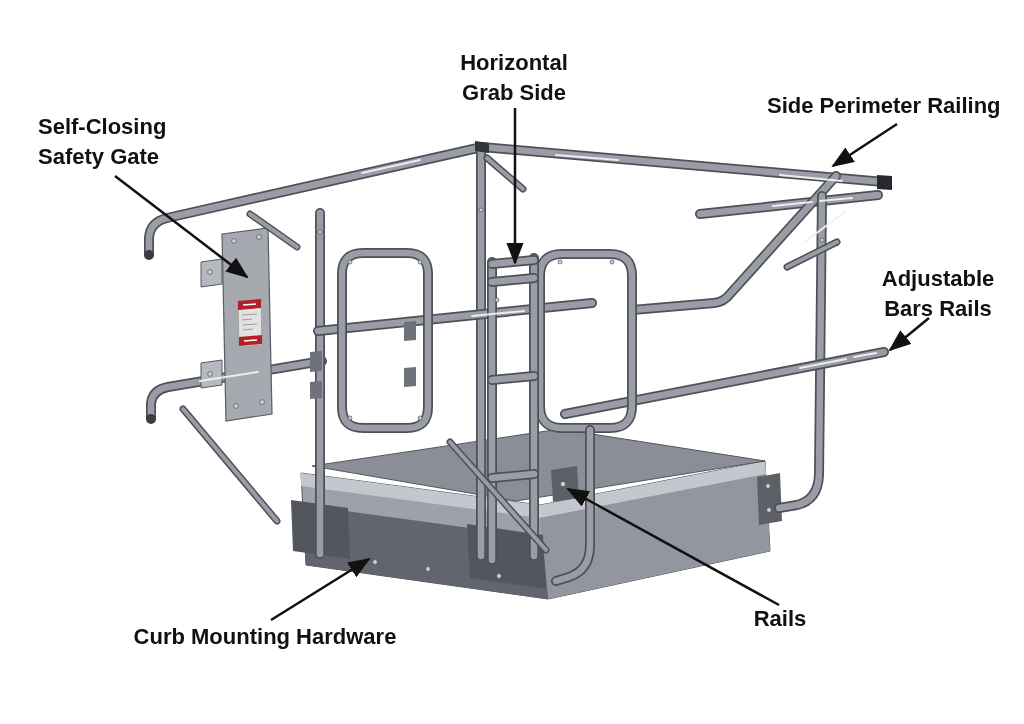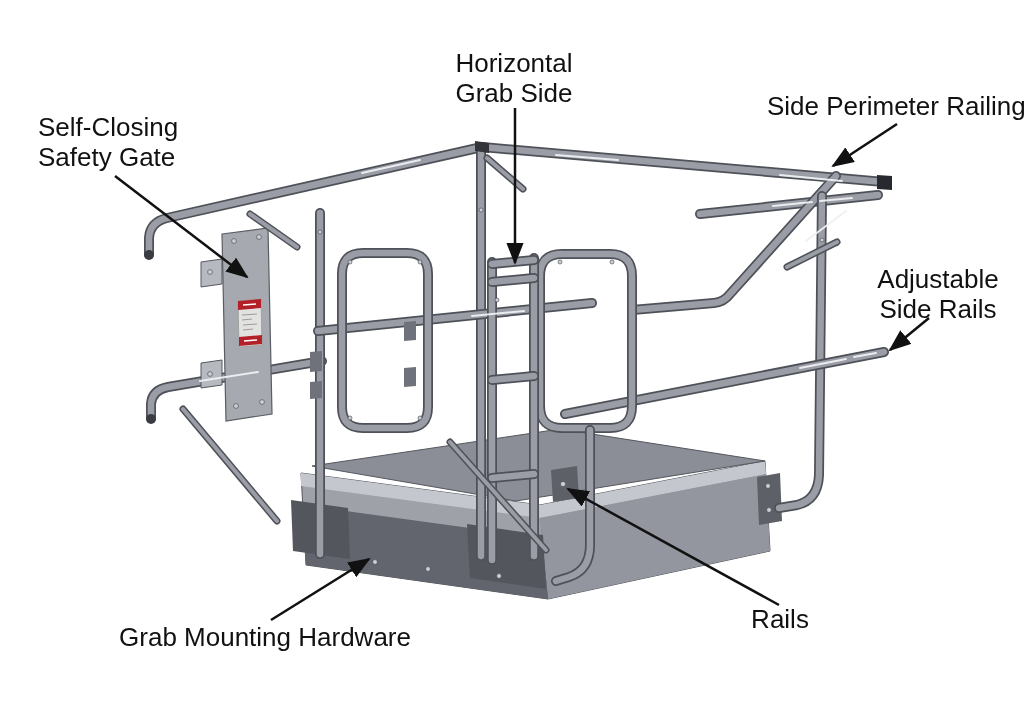--- a/index.html
+++ b/index.html
@@ -5,21 +5,21 @@
   :root{
     --c-background:#ffffff; --c-label-text:#111111; --c-arrow:#111111;
     --c-metal:#9a9da5; --c-metal-dark:#4e5158; --c-metal-light:#c6c9cf;
     --c-curb-top:#8b8e96; --c-curb-face:#9ea1a8; --c-curb-band-light:#c4c7cd;
     --c-curb-dark:#62656d; --c-hardware-plate:#53565d; --c-danger-red:#b32028;
   }
   html,body{margin:0;padding:0;background:var(--c-background);}
   .stage{position:relative;width:1024px;height:724px;background:var(--c-background);
          font-family:"Liberation Sans","DejaVu Sans",sans-serif;overflow:hidden;}
   .stage svg{position:absolute;left:0;top:0;width:1024px;height:724px;}
-  .lbl{position:absolute;font-weight:400;font-size:26px;line-height:30px;
+  .lbl{position:absolute;font-weight:700;font-size:22px;line-height:30px;
        color:var(--c-label-text);white-space:nowrap;}
   .lbl span{display:block;}
   .lbl.c{transform:translateX(-50%);text-align:center;}
   
   .tout{fill:none;stroke:var(--c-metal-dark);stroke-width:10;stroke-linecap:round;stroke-linejoin:round;}
   .tfil{fill:none;stroke:var(--c-metal);stroke-width:6.5;stroke-linecap:round;stroke-linejoin:round;}
   .bout{fill:none;stroke:var(--c-metal-dark);stroke-width:7;stroke-linecap:round;}
   .bfil{fill:none;stroke:var(--c-metal);stroke-width:4;stroke-linecap:round;}
   .slot{fill:none;stroke:#eef0f2;stroke-width:2;stroke-linecap:round;opacity:.95;}
   .arrow{fill:none;stroke:var(--c-arrow);stroke-width:2.5;}
@@ -231,24 +231,24 @@
   <span>Horizontal</span>
   <span>Grab Side</span>
 </div>
 
 <div class="lbl" style="left:767px;top:91px">
   <span>Side Perimeter Railing</span>
 </div>
 
 <div class="lbl c" style="left:938px;top:264px">
   <span>Adjustable</span>
-  <span>Side Rails</span>
+  <span>Bars Rails</span>
 </div>
 
 <div class="lbl c" style="left:265px;top:622px">
-  <span>Grab Mounting Hardware</span>
+  <span>Curb Mounting Hardware</span>
 </div>
 
 <div class="lbl c" style="left:780px;top:604px">
   <span>Rails</span>
 </div>
 
 </div>
 
 </body></html>

